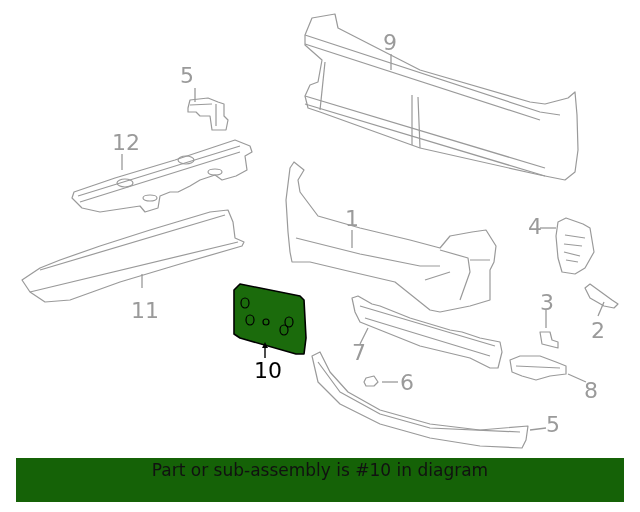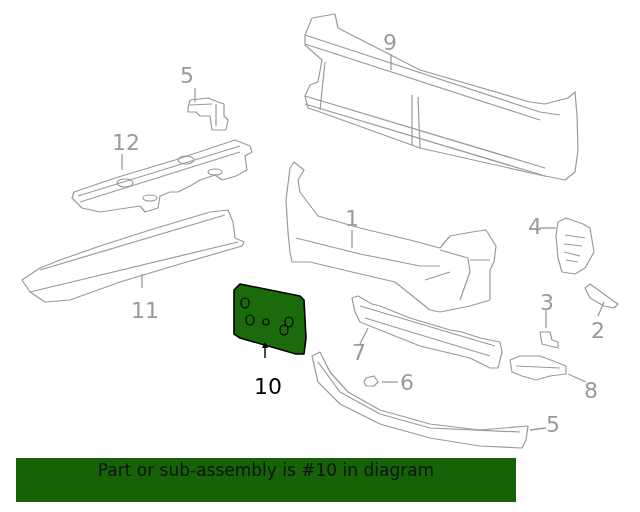--- a/index.html
+++ b/index.html
@@ -1,20 +1,20 @@
 <!DOCTYPE html>
 <html><head>
 <meta charset="utf-8">
 <style>
   html,body{margin:0;padding:0;background:#ffffff;}
   body{width:640px;height:512px;position:relative;overflow:hidden;font-family:"DejaVu Sans",sans-serif;}
   #diagram{position:absolute;left:0;top:0;width:640px;height:512px;}
   .callout{position:absolute;font-family:"DejaVu Sans",sans-serif;font-size:22px;color:#9a9a9a;line-height:1;}
-  .callout.active{color:#000000;margin-top:16px;}
-  .banner{position:absolute;left:16px;top:458px;width:500px;height:44px;background:#156207;color:#111111;
+  .callout.active{color:#000000;}
+  .banner{position:absolute;left:16px;top:458px;width:608px;height:44px;background:#156207;color:#111111;
           text-align:center;font-size:17px;line-height:19px;padding-top:3px;box-sizing:border-box;}
   .banner div{white-space:nowrap;}
 </style>
 </head>
 <body>
 
 <svg id="diagram" viewBox="0 0 640 512" xmlns="http://www.w3.org/2000/svg">
   <g fill="none" stroke="#9a9a9a" stroke-width="1.2" stroke-linejoin="round">
 
     <g>

